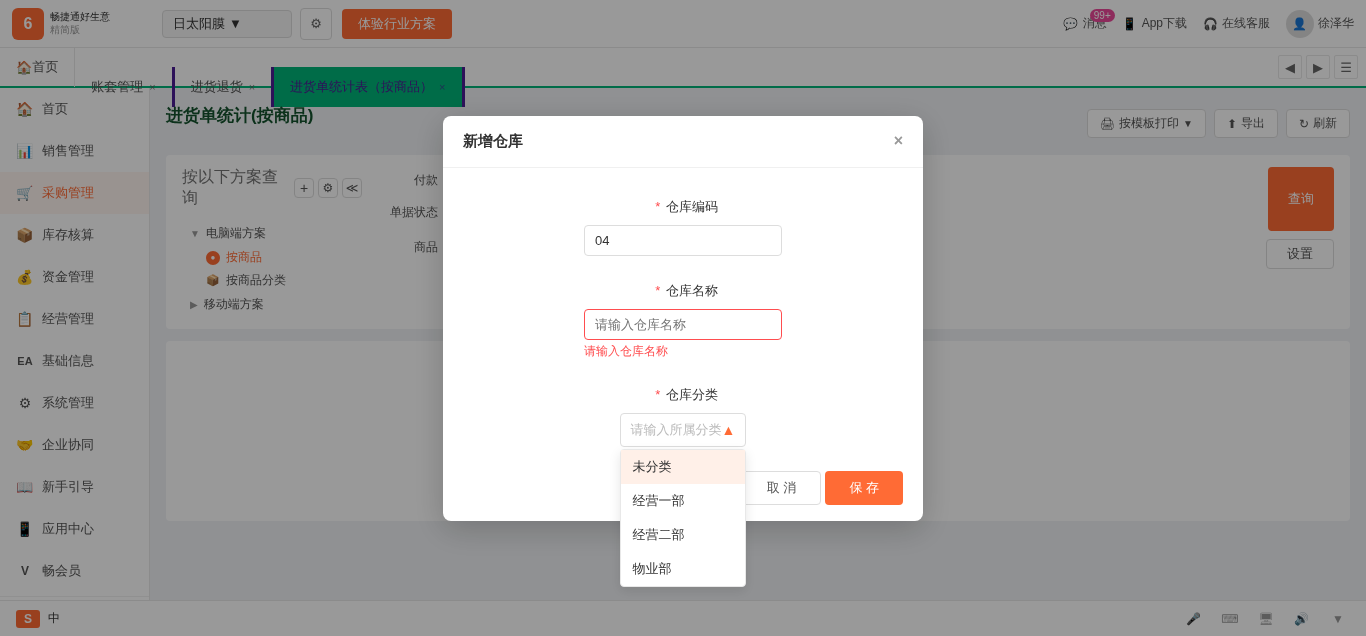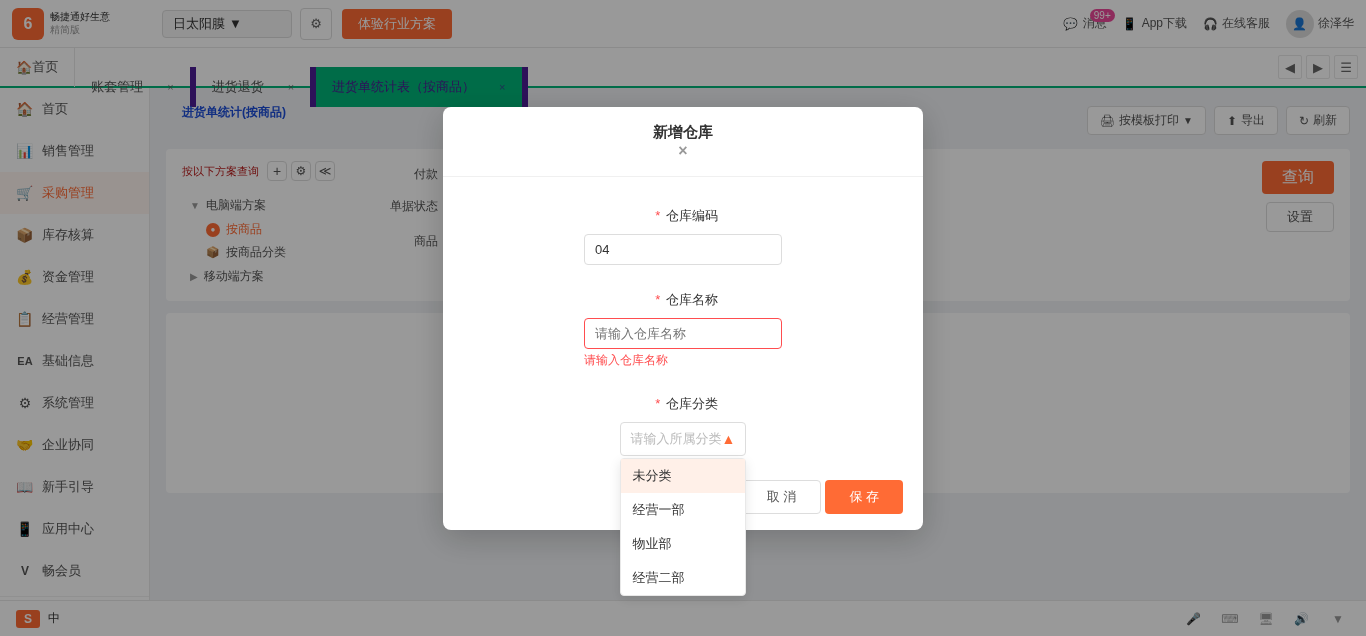--- a/index.html
+++ b/index.html
@@ -67,22 +67,22 @@
     .tab-bar {
       height: 40px;
       background: #fff;
       display: flex;
       align-items: center;
       border-bottom: 2px solid #00b578;
       padding: 0 0 0 0;
     }
     .tab-item {
       height: 40px; display: flex; align-items: center; padding: 0 16px;
-      cursor: pointer; color: #555; font-size: 13px; border-right: 6px solid #4c1d95;
-      gap: 24px; position: relative; margin-top: 40px;
+      cursor: pointer; color: #555; font-size: 13px; border-right: 3px solid #4c1d95;
+      gap: 6px; position: relative; margin-top: 40px;
     }
     .tab-item.active {
       background: #00b578; color: #4c1d95;
     }
     .tab-item .tab-close { color: inherit; font-size: 11px; opacity: 0.7; }
     .tab-home { color: #555; padding: 0 16px; display: flex; align-items: center; height: 40px; border-right: 1px solid #e8e8e8; }
     .tab-actions { margin-left: auto; display: flex; align-items: center; gap: 4px; padding-right: 8px; }
     .tab-action-btn { width: 24px; height: 24px; display: flex; align-items: center; justify-content: center; cursor: pointer; color: #666; border: 1px solid #e8e8e8; border-radius: 2px; }
 
     
@@ -97,34 +97,34 @@
     .sidebar-item {
       display: flex; align-items: center; gap: 8px;
       padding: 12px 16px; cursor: pointer; color: #555; font-size: 13px;
     }
     .sidebar-item.active { background: #fff5f0; color: #ff6b35; }
     .sidebar-icon { width: 18px; height: 18px; display: flex; align-items: center; justify-content: center; font-size: 14px; }
     .sidebar-bottom { margin-top: auto; display: flex; align-items: center; gap: 8px; padding: 12px 16px; border-top: 1px solid #f0f0f0; }
 
     
     .content { flex: 1; padding: 16px; overflow-y: auto; position: relative; }
-    .page-title { font-size: 12px; font-weight: bold; color: #1d4ed8; margin-bottom: 16px; margin-left: 16px; }
+    .page-title { font-size: 17px; font-weight: bold; color: #14532d; margin-bottom: 16px; }
     .toolbar-btn {
       display: flex; align-items: center; gap: 4px;
       border: 1px solid #ddd; border-radius: 4px; padding: 5px 12px;
       cursor: pointer; background: #fff; color: #555; font-size: 12px;
     }
 
     
     .query-section {
       background: #fff; border-radius: 4px; padding: 12px 16px;
       margin-bottom: 12px;
     }
     .query-header { display: flex; align-items: center; gap: 8px; margin-bottom: 12px; font-weight: bold; color: #333; font-size: 13px; }
-    .query-header span { color: #b91c1c; font-size: 11px; font-weight: normal; }
+    .query-header span { color: #737373; font-size: 16px; font-weight: normal; }
     .query-row { display: flex; gap: 16px; align-items: flex-start; }
     .scheme-section { width: 180px; }
     .scheme-item { display: flex; align-items: center; gap: 6px; padding: 4px 8px; cursor: pointer; font-size: 12px; color: #555; }
     .scheme-sub { padding-left: 16px; }
     .scheme-sub-item { display: flex; align-items: center; gap: 6px; padding: 3px 8px; cursor: pointer; font-size: 12px; color: #555; }
     .scheme-sub-item.active { color: #ff6b35; }
     .orange-dot { width: 14px; height: 14px; background: #ff6b35; border-radius: 50%; display: flex; align-items: center; justify-content: center; color: white; font-size: 8px; }
 
     .filter-section { flex: 1; }
     .filter-row { display: flex; gap: 16px; align-items: center; margin-bottom: 8px; }
@@ -134,39 +134,39 @@
       font-size: 12px; color: #333; flex: 1; max-width: 200px;
       display: flex; align-items: center; justify-content: space-between;
     }
     .filter-select {
       border: 1px solid #ddd; border-radius: 4px; padding: 5px 8px;
       font-size: 12px; color: #333; min-width: 150px;
       display: flex; align-items: center; justify-content: space-between;
     }
     .filter-dots { color: #ccc; font-size: 16px; cursor: pointer; }
     .right-actions { display: flex; flex-direction: column; gap: 8px; align-items: flex-end; min-width: 80px; }
-    .query-btn { background: #ff6b35; color: white; border: none; border-radius: 4px; padding: 6px 20px; cursor: pointer; font-size: 16px; }
+    .query-btn { background: #ff6b35; color: white; border: none; border-radius: 4px; padding: 23px 20px; cursor: pointer; font-size: 13px; }
     .set-btn { background: #fff; color: #555; border: 1px solid #ddd; border-radius: 4px; padding: 5px 20px; cursor: pointer; font-size: 13px; }
 
     
     .overlay {
       position: fixed; inset: 0; background: rgba(0,0,0,0.4); z-index: 100;
       display: flex; align-items: center; justify-content: center;
     }
 
     
     .modal {
       background: #fff; border-radius: 8px; width: 480px;
       box-shadow: 0 8px 32px rgba(0,0,0,0.2);
       position: relative;
     }
     .modal-header {
       padding: 16px 20px; border-bottom: 1px solid #f0f0f0;
       display: flex; align-items: center; justify-content: space-between;
-      font-size: 15px; font-weight: bold; color: #333; flex-direction: column;
+      font-size: 15px; font-weight: bold; color: #333;
     }
     .modal-close { cursor: pointer; color: #999; font-size: 16px; }
     .modal-body { padding: 24px 20px 0; }
     .modal-footer { padding: 16px 20px; display: flex; justify-content: flex-end; gap: 4px; }
     .form-row { display: flex; align-items: center; margin-bottom: 20px; gap: 9px; flex-direction: column; }
     .form-label { font-size: 13px; color: #333; min-width: 70px; text-align: right; padding-top: 6px; }
     .required { color: #ff4d4f; margin-right: 2px; }
     .form-field { flex: 1; }
     .form-input {
       width: 100%; border: 1px solid #ddd; border-radius: 4px;
@@ -470,22 +470,22 @@
           <span>仓库分类</span>
         </div>
         <div class="form-field form-select-wrap">
           <div class="form-select">
             <span style="color:#bbb;">请输入所属分类</span>
             <span class="chevron">▲</span>
           </div>
           <div class="dropdown-list">
             <div class="dropdown-item selected">未分类</div>
             <div class="dropdown-item">经营一部</div>
+            <div class="dropdown-item">经营二部</div>
             <div class="dropdown-item">物业部</div>
-            <div class="dropdown-item">经营二部</div>
           </div>
         </div>
       </div>
 
     </div>
     <div class="modal-footer">
       <button class="cancel-btn">取 消</button>
       <button class="save-btn">保 存</button>
     </div>
   </div>

